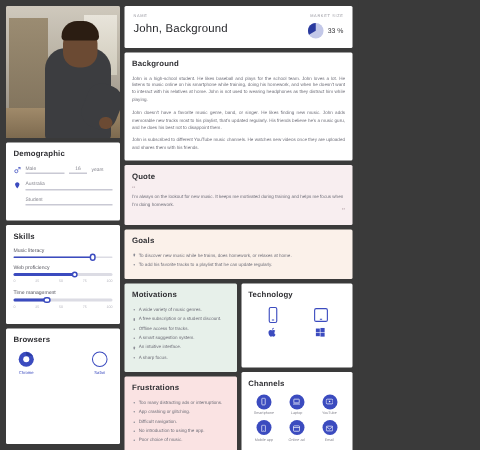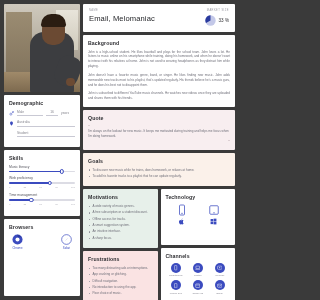--- a/index.html
+++ b/index.html
@@ -238,21 +238,21 @@
       </div>
     </div>
 
   </div>
 
   <div class="col-right">
 
     <div class="card namecard">
       <div class="left">
         <div class="micro">NAME</div>
-        <div class="nm">Email, Melomaniac</div>
+        <div class="nm">John, Background</div>
       </div>
       <div class="ms">
         <div class="micro">MARKET SIZE</div>
         <div class="ms-row">
           <span class="donut">
             <svg viewBox="0 0 36 36">
               <circle cx="18" cy="18" r="17" fill="#c3c8e8"></circle>
               <path d="M18 18 L18 1 A17 17 0 0 0 3.3 26.5 Z" fill="#2a3a9e"></path>
             </svg>
           </span>

